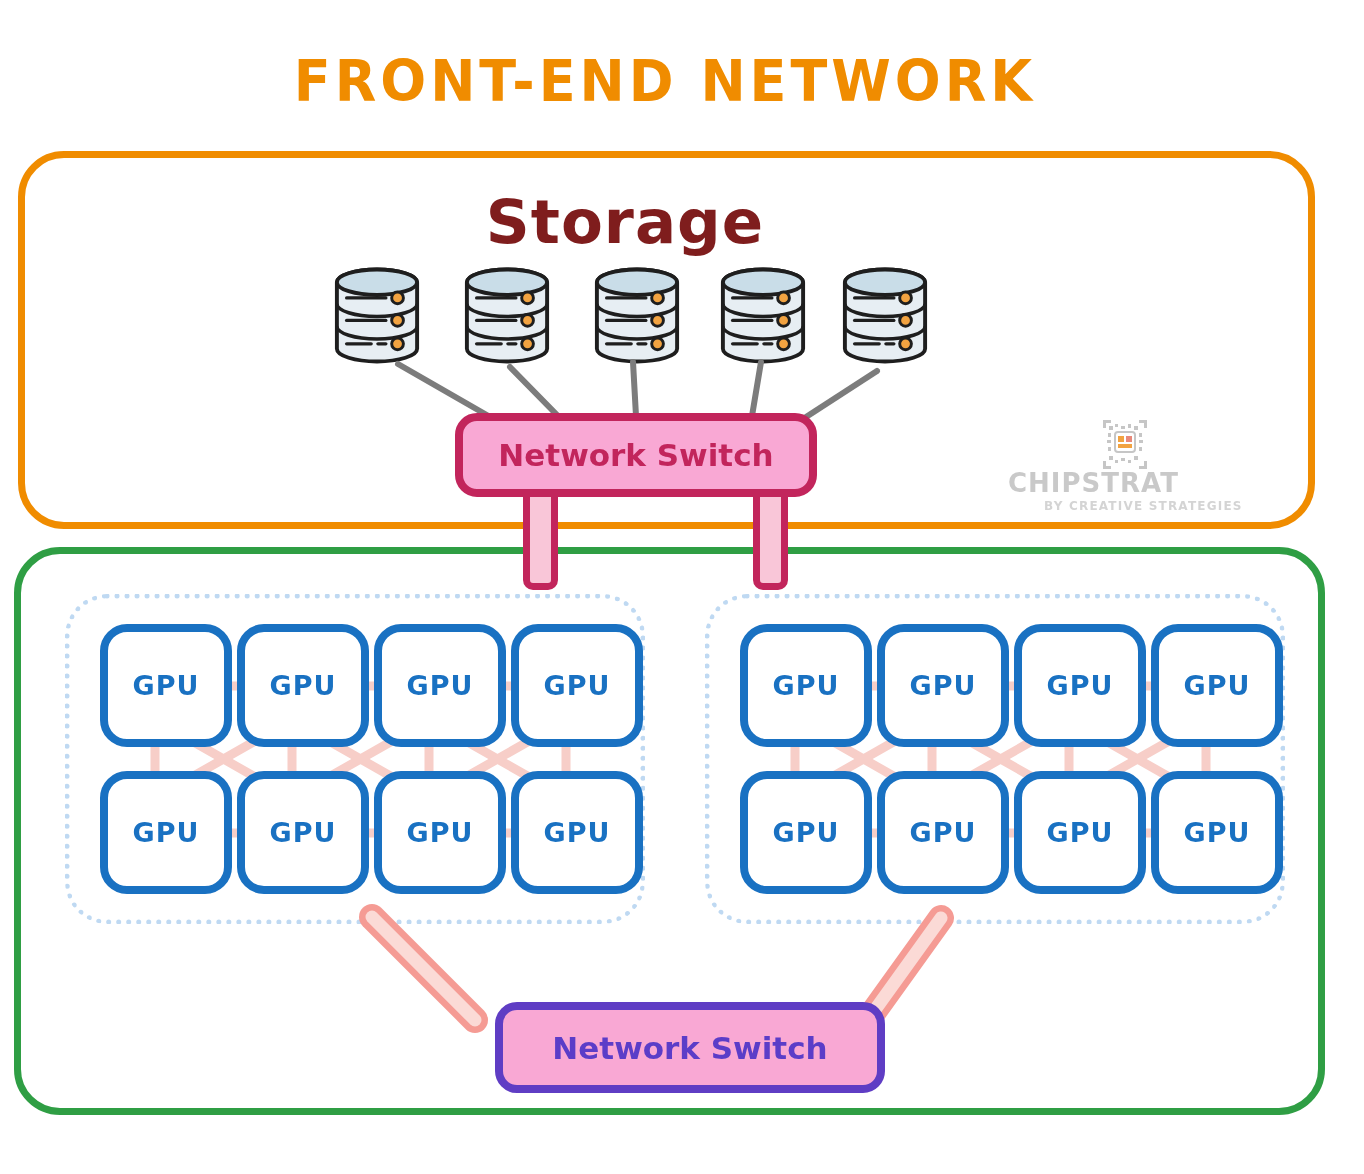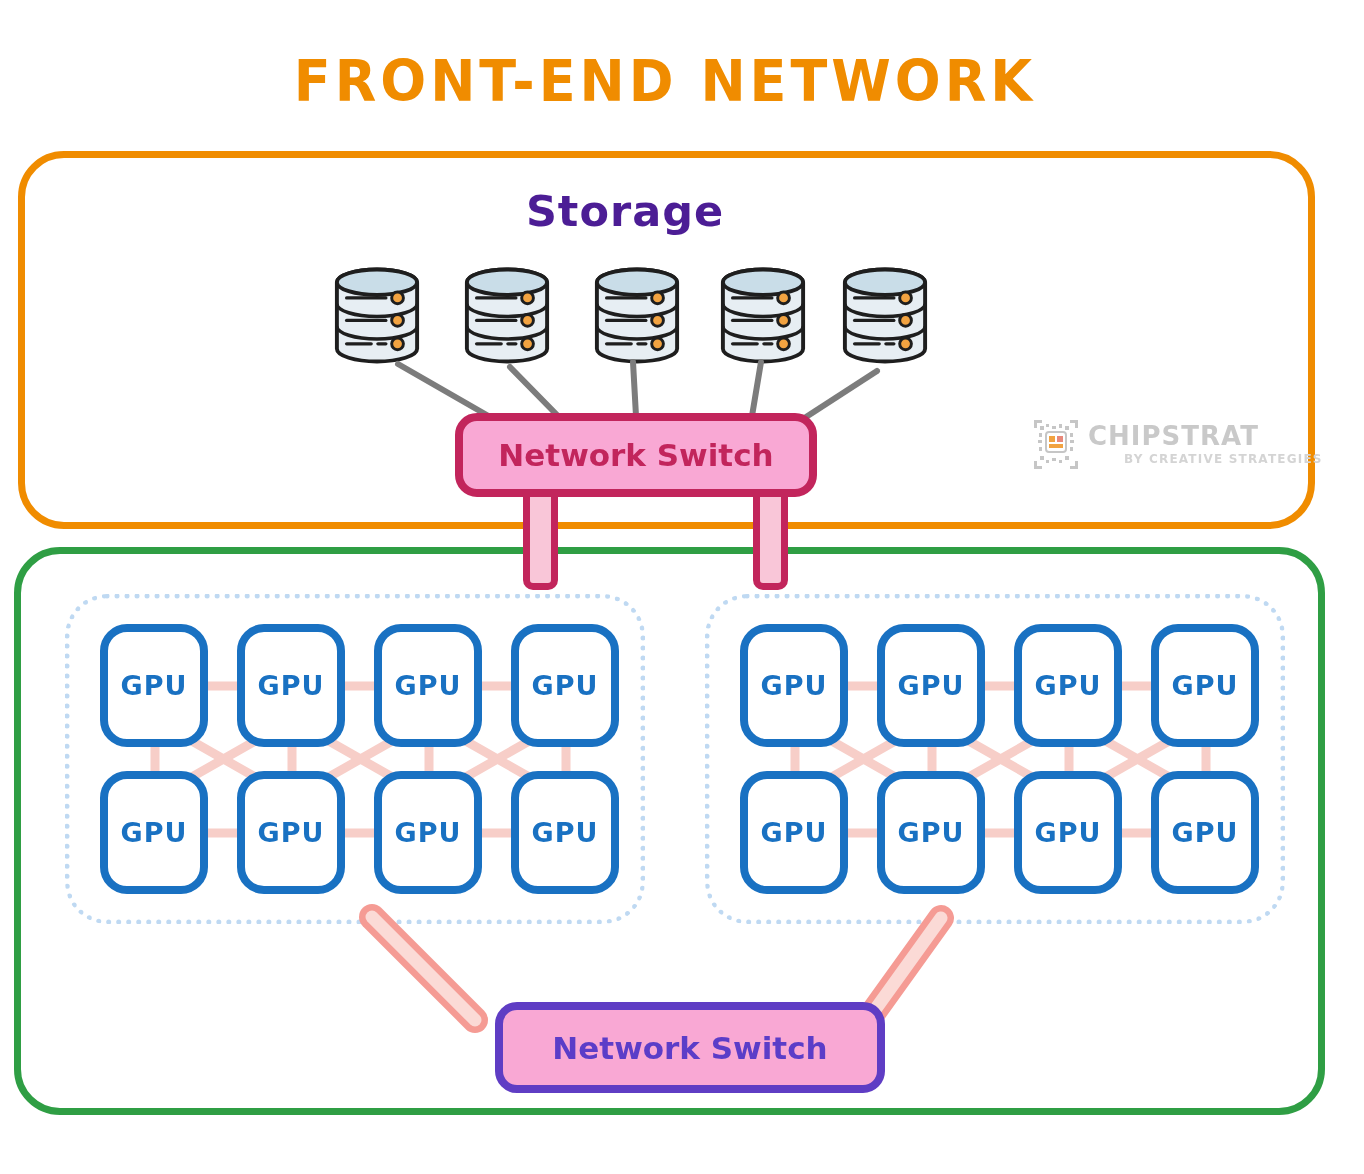--- a/index.html
+++ b/index.html
@@ -14,21 +14,21 @@
     font-size:54px;font-weight:800;letter-spacing:4px;color:#F08C00;
     transform:scaleY(1.05);
   }
   
   .box{position:absolute;border-radius:46px;box-sizing:border-box;background:transparent;z-index:0;}
   .box.orange{left:18px;top:137px;width:1297px;height:378px;border:7px solid #F08C00;}
   .box.green{left:14px;top:533px;width:1311px;height:568px;border:7px solid #2F9E44;}
   
   .storage-label{
     position:absolute;left:425px;top:172px;width:400px;text-align:center;
-    font-size:43px;font-weight:800;color:#4c1d95;letter-spacing:1px;z-index:2;
+    font-size:61px;font-weight:800;color:#7f1d1d;letter-spacing:1px;z-index:2;
   }
   .db-row{position:absolute;left:0;top:0;width:100%;height:100%;z-index:2;pointer-events:none;}
   .db{position:absolute;top:251px;width:90px;height:101px;}
   
   .switch{
     position:absolute;box-sizing:border-box;background:#f9a8d4;z-index:5;
     display:flex;align-items:center;justify-content:center;
     font-weight:800;border-radius:22px;
   }
   .switch.top{left:455px;top:399px;width:362px;height:84px;border:8px solid #C2255C;color:#C2255C;font-size:31px;}
@@ -38,29 +38,29 @@
     position:absolute;top:466px;width:35px;height:110px;box-sizing:border-box;
     background:#F9C6D8;border:7px solid #C2255C;border-radius:10px;z-index:3;
   }
   
   .cluster{
     position:absolute;top:580px;width:580px;height:330px;box-sizing:border-box;
     border:5px dotted #BFD9F2;border-radius:42px;z-index:1;
   }
   .cluster .mesh{position:absolute;left:0;top:0;z-index:1;}
   .gpu{
-    position:absolute;width:108px;height:123px;box-sizing:border-box;z-index:2;
+    position:absolute;width:132px;height:123px;box-sizing:border-box;z-index:2;
     border:8px solid #1971C2;border-radius:27px;background:#ffffff;
     display:flex;align-items:center;justify-content:center;
     color:#1971C2;font-size:27px;font-weight:800;letter-spacing:1px;
   }
   
   .overlay{position:absolute;left:0;top:0;z-index:3;pointer-events:none;}
   
-  .watermark{position:absolute;left:1032px;top:404px;display:flex;align-items:center;gap:8px;z-index:2;}
+  .watermark{position:absolute;left:1008px;top:404px;display:flex;align-items:center;gap:0;z-index:2;flex-direction:column;}
   .wm-text{display:flex;flex-direction:column;}
   .wm-brand{font-size:26px;font-weight:800;color:#C9C9C9;letter-spacing:1px;line-height:1;}
   .wm-tagline{font-size:12px;color:#D4D4D4;letter-spacing:1.2px;margin-top:3px;font-weight:700;padding-left:36px;}
 </style>
 </head>
 <body>
 
 <div class="canvas">
 
   <div class="title">FRONT-END NETWORK</div>

